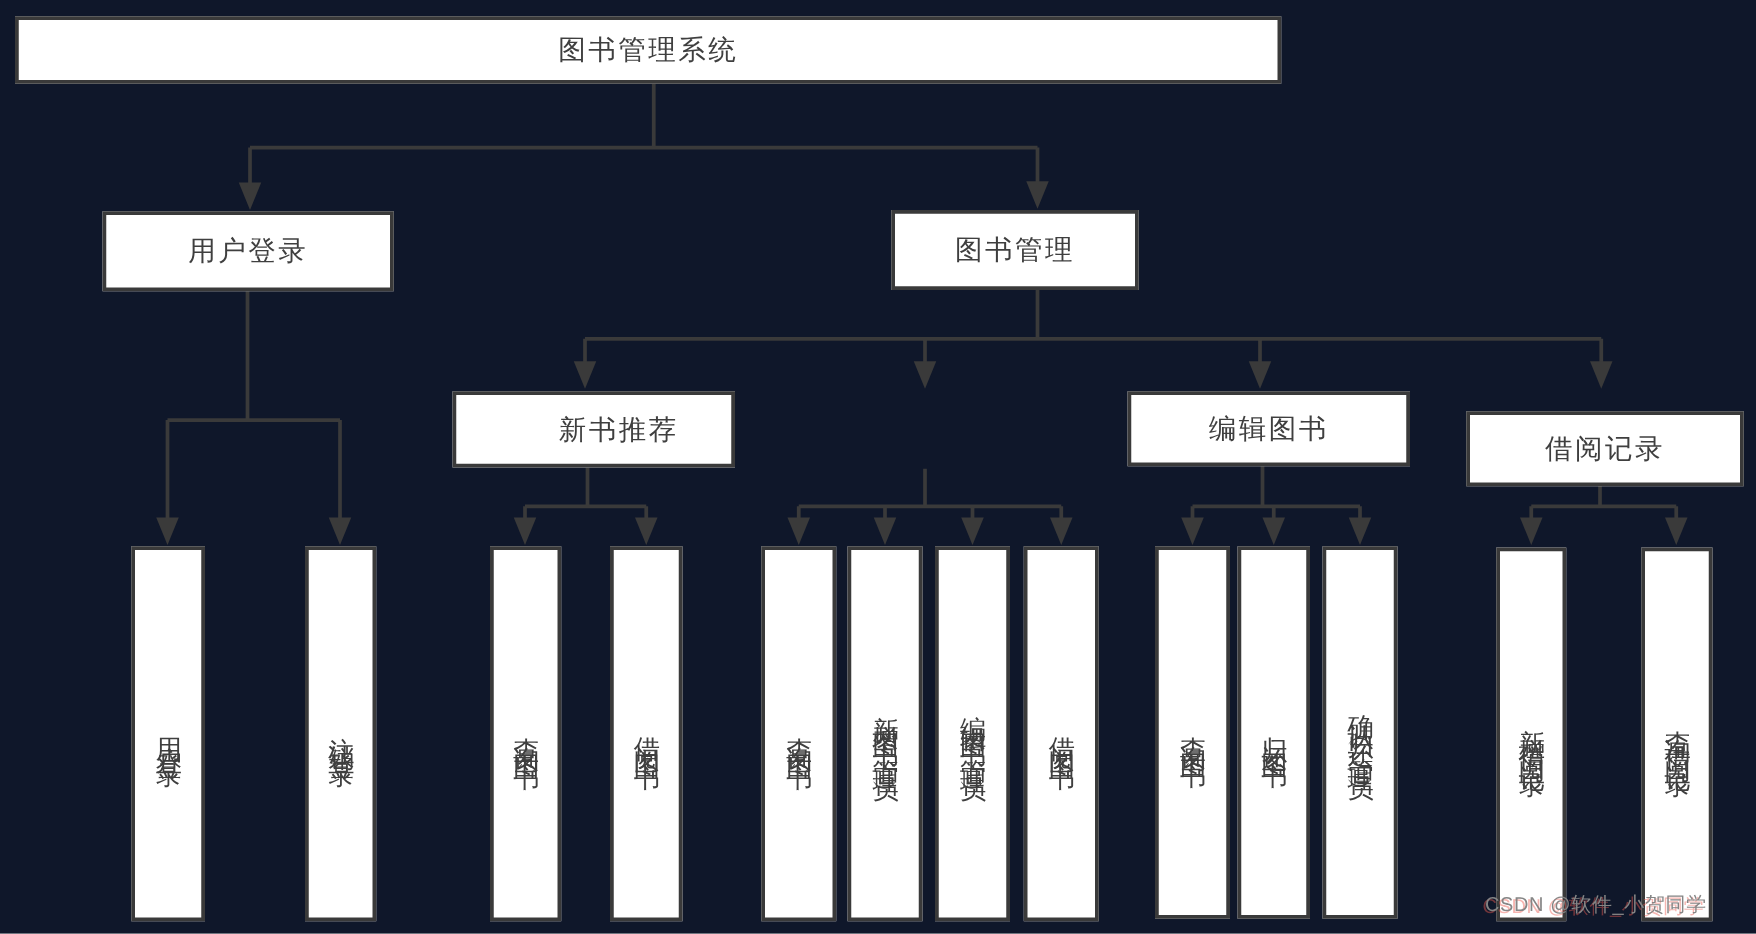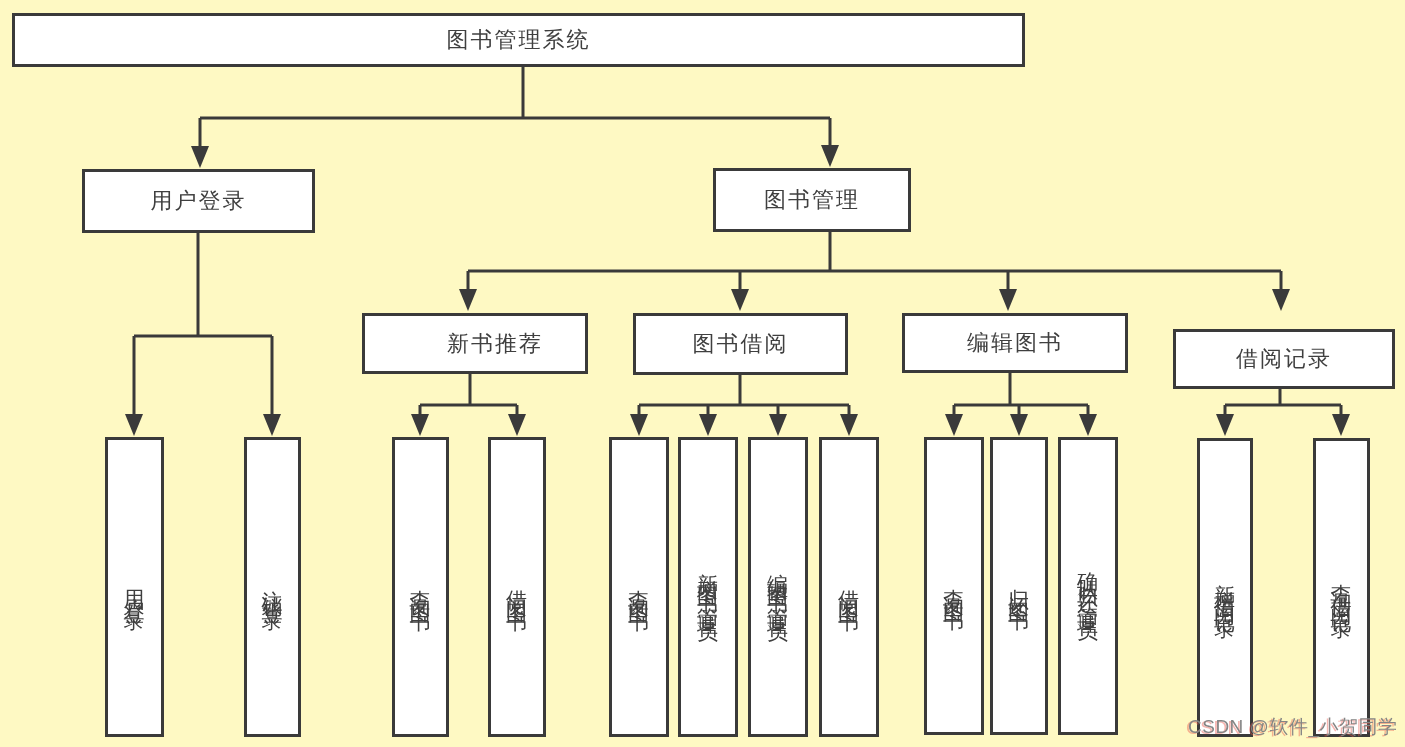--- a/index.html
+++ b/index.html
@@ -1,32 +1,32 @@
 <!DOCTYPE html>
 <html><head>
 <meta charset="utf-8">
 <style>
   html,body{margin:0;padding:0;background:#ffffff;}
   .canvas{
-    position:relative;width:1405px;height:747px;background:#fef9c3;overflow:hidden;
+    position:relative;width:1405px;height:747px;background:#0f172a;overflow:hidden;
     font-family:"Liberation Sans","DejaVu Sans",sans-serif;
   }
   svg.connectors{position:absolute;left:0;top:0;width:1405px;height:747px;}
   .node{
     position:absolute;box-sizing:border-box;background:#ffffff;
     border:3px solid #3a3a3a;display:flex;align-items:center;justify-content:center;
     color:#3f3f3f;font-size:22px;letter-spacing:2px;white-space:nowrap;
   }
   .leaf{
     writing-mode:vertical-rl;text-orientation:mixed;
     font-size:21px;letter-spacing:7px;line-height:1;
   }
   .watermark{
     position:absolute;left:1188px;top:714px;width:212px;
-    font-size:19px;letter-spacing:0.5px;color:#858585;white-space:nowrap;
+    font-size:16px;letter-spacing:0.5px;color:#858585;white-space:nowrap;
     text-shadow:-2px 1px 0 rgba(235,90,80,0.45);
   }
   .conn{stroke:#3a3a3a;stroke-width:3;fill:none;}
   .arrowhead{fill:#3a3a3a;stroke:none;}
 </style>
 </head>
 <body>
 
 <div class="canvas">
 
@@ -79,21 +79,20 @@
       <polygon class="arrowhead" points="1341,436 1332,414 1350,414"></polygon>
     </g>
   </svg>
 
   <div class="node" style="left:12px;top:13px;width:1013px;height:54px;">图书管理系统</div>
 
   <div class="node" style="left:82px;top:169px;width:233px;height:64px;">用户登录</div>
   <div class="node" style="left:713px;top:168px;width:198px;height:64px;">图书管理</div>
 
   <div class="node" style="left:362px;top:313px;width:226px;height:61px;padding-left:40px;">新书推荐</div>
-  <div class="node" style="left:633px;top:313px;width:215px;height:62px;">图书借阅</div>
   <div class="node" style="left:902px;top:313px;width:226px;height:60px;">编辑图书</div>
   <div class="node" style="left:1173px;top:313px;width:222px;height:60px;margin-top:16px;">借阅记录</div>
 
   <div class="node leaf" style="left:105px;top:437px;width:59px;height:300px;">用户登录</div>
   <div class="node leaf" style="left:244px;top:437px;width:57px;height:300px;">注销登录</div>
 
   <div class="node leaf" style="left:392px;top:437px;width:57px;height:300px;">查询图书</div>
   <div class="node leaf" style="left:488px;top:437px;width:58px;height:300px;">借阅图书</div>
 
   <div class="node leaf" style="left:609px;top:437px;width:60px;height:300px;">查询图书</div>

